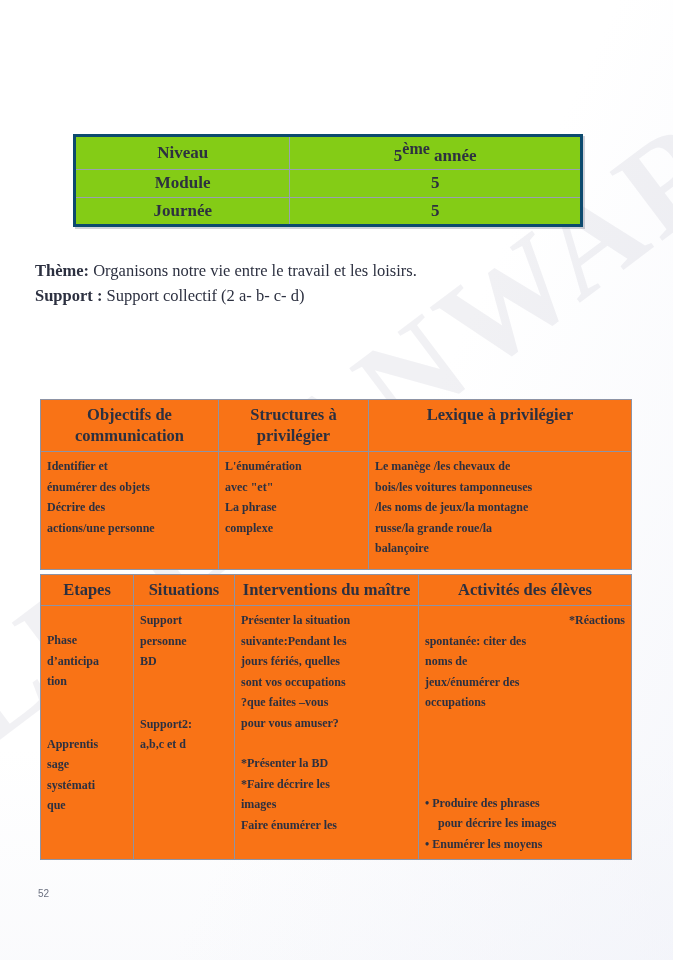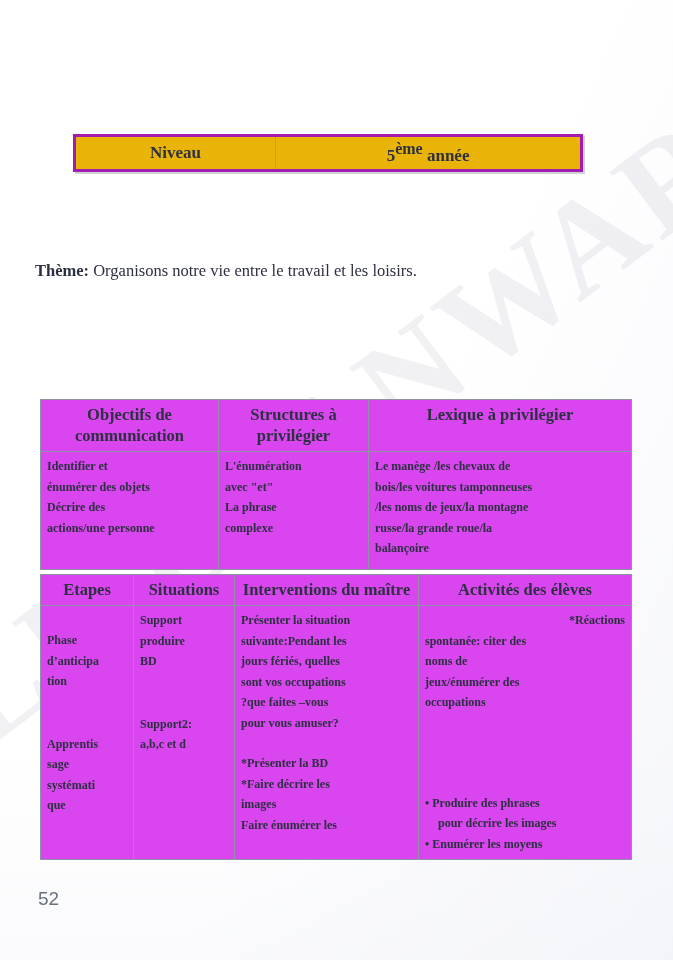--- a/index.html
+++ b/index.html
@@ -54,22 +54,22 @@
   
   .header-table-wrap {
     position: absolute;
     left: 73px;
     top: 134px;
     width: 510px;
   }
   table.hdr {
     width: 100%;
     border-collapse: collapse;
-    border: 3px solid #a21caf;
-    background: #eab308;
+    border: 3px solid #0c4a6e;
+    background: #84cc16;
     box-shadow: 2px 2px 0 rgba(120,126,145,0.35);
   }
   table.hdr td {
     border: 1px solid #9aa0b0;
     text-align: center;
     font-size: 17px;
     font-weight: 700;
     padding: 3px 4px 4px;
     line-height: 1.15;
     color: #2d3140;
@@ -99,21 +99,21 @@
     font-weight: 700;
   }
   .info .val {
     font-weight: 400;
   }
 
   
   table.grid {
     position: absolute;
     border-collapse: collapse;
-    background: #d946ef;
+    background: #f97316;
     table-layout: fixed;
   }
   table.grid th,
   table.grid td {
     border: 1px solid #8d93a5;
     vertical-align: top;
     padding: 4px 6px 5px;
     font-size: 12px;
     line-height: 20.5px;
     color: #2c3040;
@@ -163,21 +163,21 @@
   .hang {
     display: block;
     padding-left: 13px;
   }
 
   
   .page-num {
     position: absolute;
     left: 38px;
     top: 888px;
-    font-size: 19px;
+    font-size: 10px;
     font-weight: 400;
     color: #6b7080;
     font-family: "Liberation Sans", sans-serif;
     z-index: 3;
   }
 </style>
 </head>
 <body>
 
 <div class="scan-tint"></div>
@@ -186,26 +186,35 @@
 
 <div class="page">
 
   <div class="header-table-wrap">
     <table class="hdr">
       <tbody>
         <tr>
           <td>Niveau</td>
           <td class="val"><span>5</span><sup class="ord">ème</sup><span> année</span></td>
         </tr>
+        <tr>
+          <td>Module</td>
+          <td class="val">5</td>
+        </tr>
+        <tr>
+          <td>Journée</td>
+          <td class="val">5</td>
+        </tr>
       </tbody>
     </table>
   </div>
 
   <div class="info">
     <span class="ln"><b>Thème:</b><span class="val"> Organisons notre vie entre le travail et les loisirs.</span></span>
+    <span class="ln"><b>Support :</b><span class="val"> Support collectif (2 a- b- c- d)</span></span>
   </div>
 
   <table class="grid t-obj">
     <colgroup>
       <col style="width:178px">
       <col style="width:150px">
       <col>
     </colgroup>
     <thead>
       <tr>
@@ -262,21 +271,21 @@
           <span class="blk">d’anticipa</span>
           <span class="blk">tion</span>
           <span class="gap-lg"></span>
           <span class="blk">Apprentis</span>
           <span class="blk">sage</span>
           <span class="blk">systémati</span>
           <span class="blk">que</span>
         </td>
         <td class="c-situations">
           <span class="blk">Support</span>
-          <span class="blk">produire</span>
+          <span class="blk">personne</span>
           <span class="blk">BD</span>
           <span class="gap-lg"></span>
           <span class="blk">Support2:</span>
           <span class="blk">a,b,c et d</span>
         </td>
         <td class="c-interventions">
           <span class="blk">Présenter la situation</span>
           <span class="blk">suivante:Pendant les</span>
           <span class="blk">jours fériés, quelles</span>
           <span class="blk">sont vos occupations</span>

